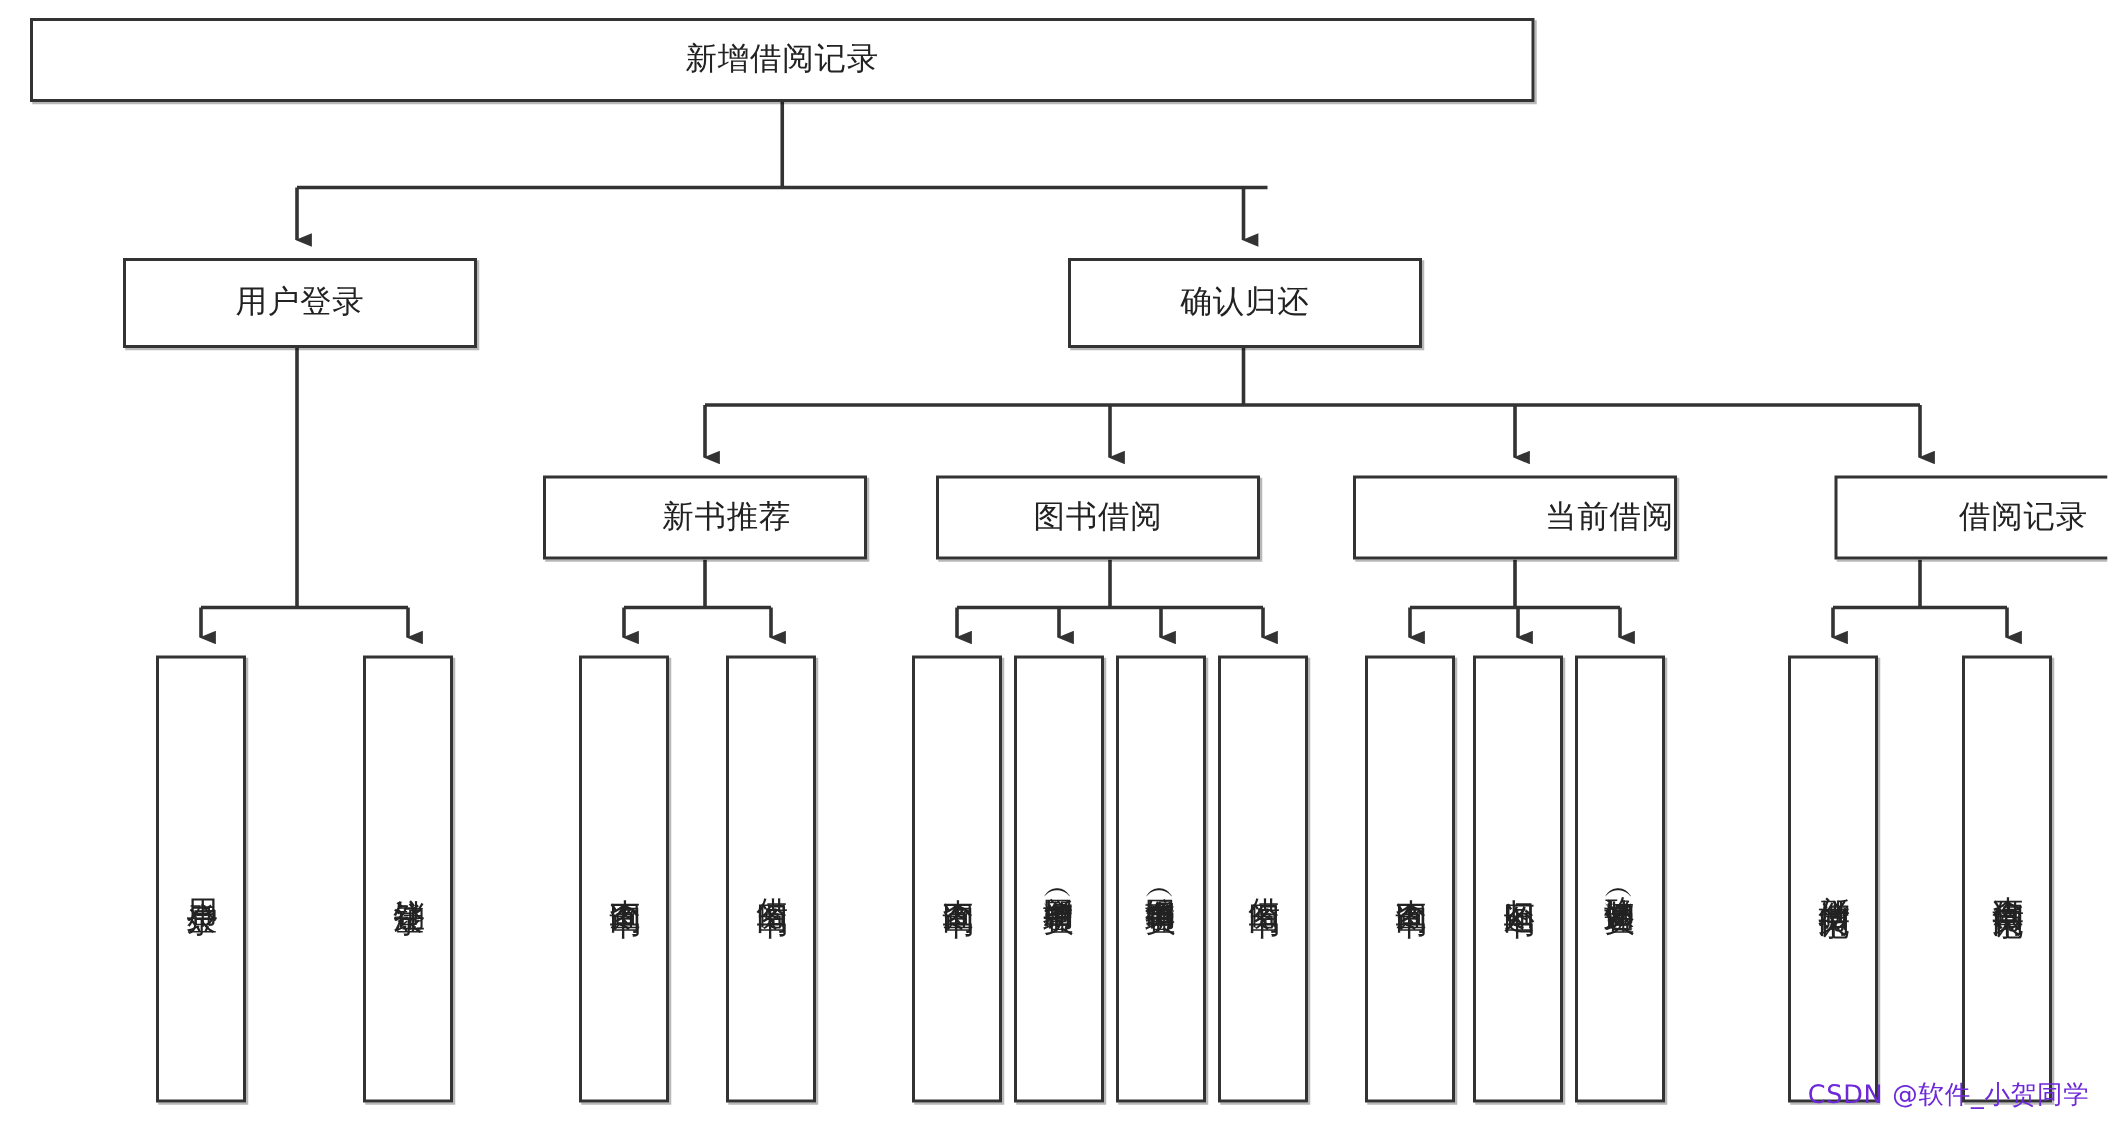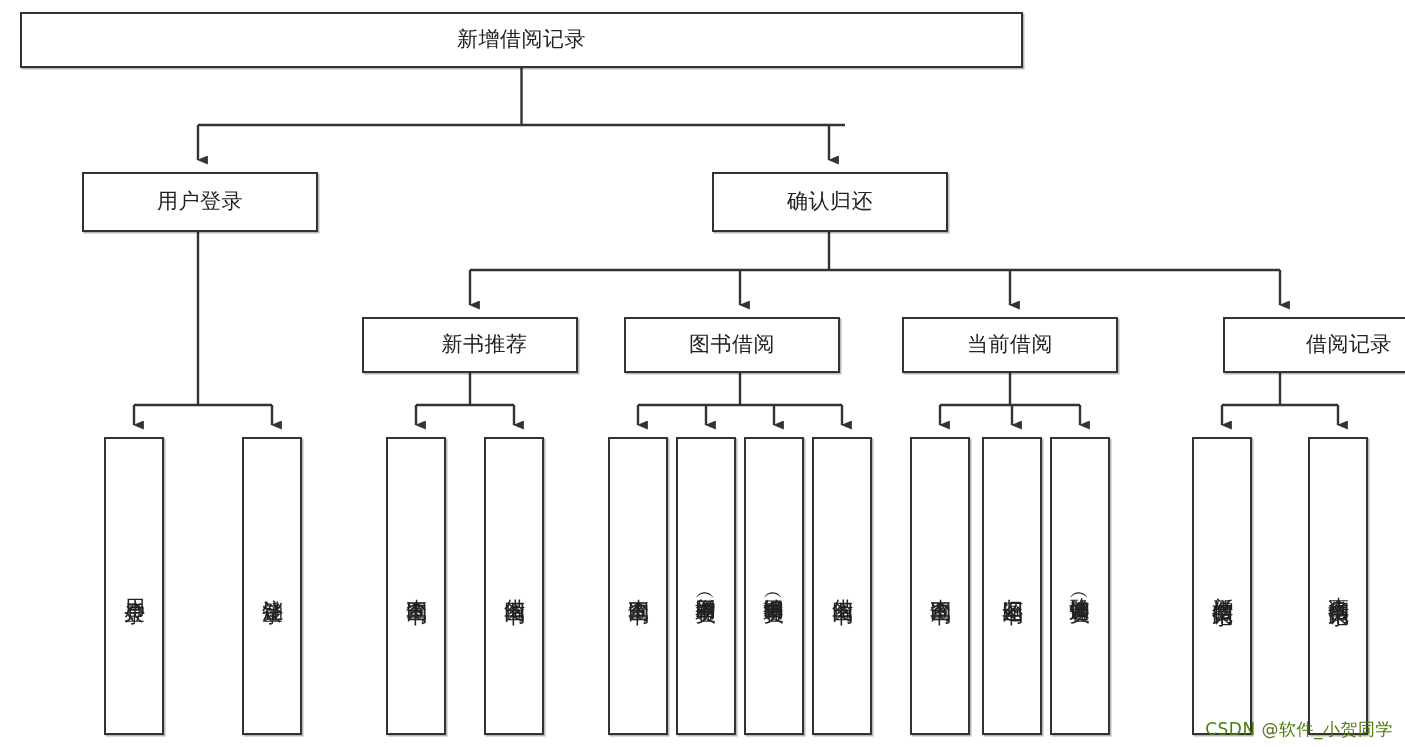--- a/index.html
+++ b/index.html
@@ -61,21 +61,21 @@
   .node-v.tall .label {
     font-size: 20px;
     line-height: 1.3;
     letter-spacing: 1px;
   }
   .watermark {
     position: absolute;
     right: 12px;
     bottom: 6px;
     font-size: 17px;
-    color: #4d7c0f;
+    color: #6d28d9;
     white-space: nowrap;
     letter-spacing: 0.5px;
     font-family: "DejaVu Sans", "Liberation Sans", sans-serif;
   }
 </style>
 </head>
 <body>
 
 <div id="canvas">
 
@@ -154,21 +154,21 @@
   <div class="node node-h" style="left:712px; top:172px; width:236px; height:60px;">
     <span class="label">确认归还</span>
   </div>
 
   <div class="node node-h" style="left:362px; top:317px; width:216px; height:56px;padding-left:29px;">
     <span class="label">新书推荐</span>
   </div>
   <div class="node node-h" style="left:624px; top:317px; width:216px; height:56px;">
     <span class="label">图书借阅</span>
   </div>
-  <div class="node node-h" style="left:902px; top:317px; width:216px; height:56px;">
+  <div class="node node-h" style="left:902px; top:317px; width:216px; height:56px;justify-content:flex-end;">
     <span class="label">当前借阅</span>
   </div>
   <div class="node node-h" style="left:1223px; top:317px; width:252px; height:56px;">
     <span class="label">借阅记录</span>
   </div>
 
   <div class="node node-v" style="left:104px; top:437px; width:60px; height:298px;">
     <span class="label">用户登录</span>
   </div>
   <div class="node node-v" style="left:242px; top:437px; width:60px; height:298px;">

